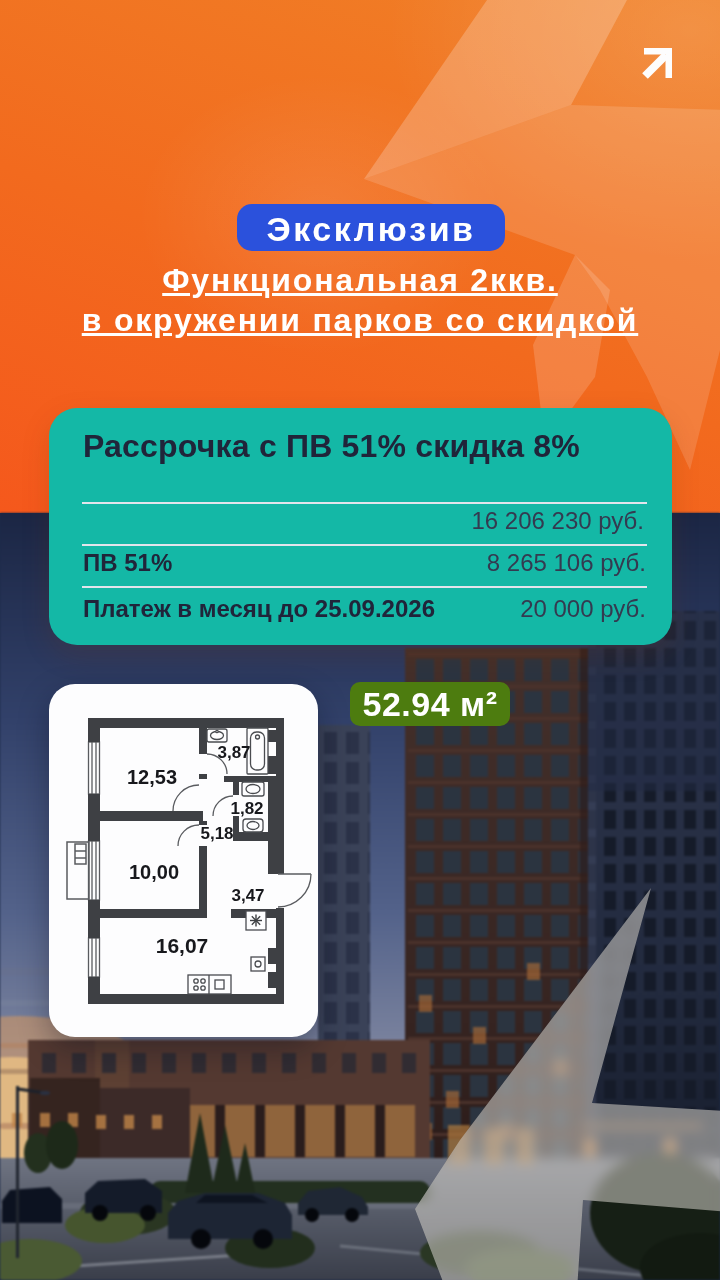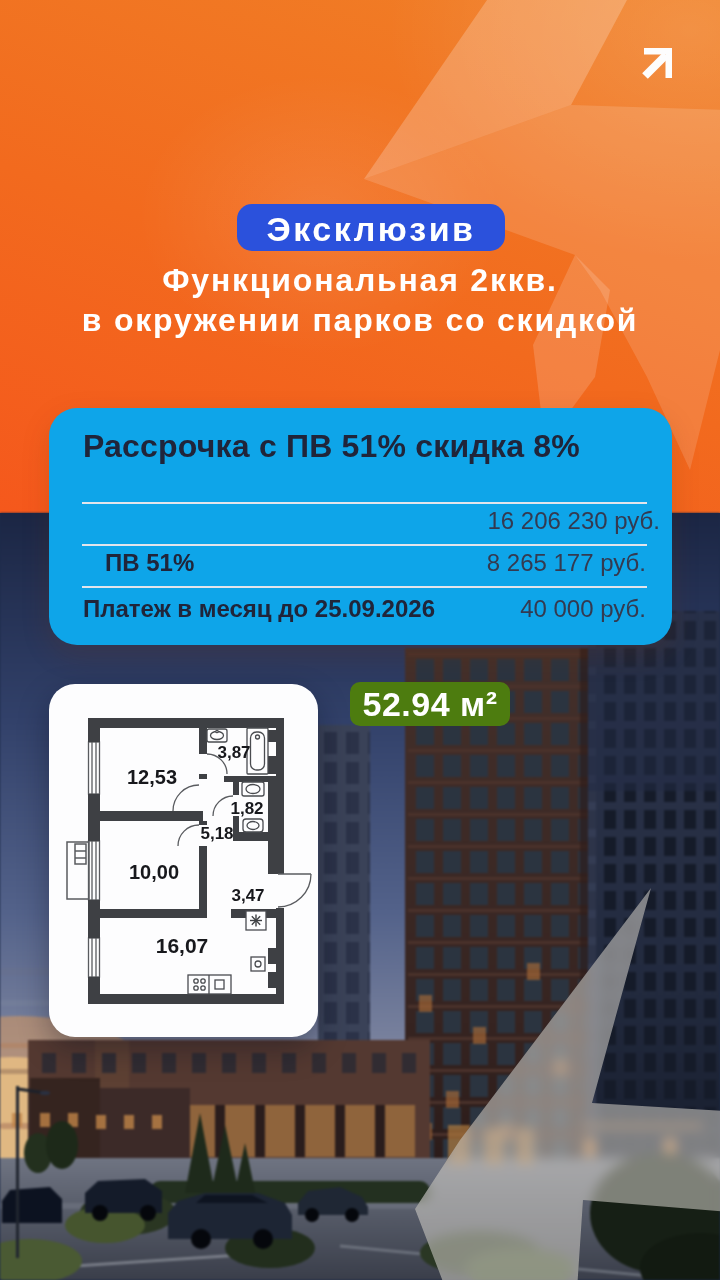--- a/index.html
+++ b/index.html
@@ -27,21 +27,21 @@
     <rect x="4" y="1" width="28" height="6.5"></rect>
     <rect x="25.5" y="1" width="6.5" height="30"></rect>
   </g>
   <line x1="5" y1="29" x2="26" y2="8" stroke="#fdfdfd" stroke-width="8"></line>
 </svg>
 
 <div class="abs" style="left:237px;top:204px;width:268px;height:47px;border-radius:15px;
   background:#2b51dc;color:#fff;font-size:34px;font-weight:bold;letter-spacing:2.5px;text-align:center;line-height:51px;">Эксклюзив</div>
 
 <div class="abs" style="left:0;top:260px;width:720px;text-align:center;color:#fff;
-  font-size:32px;font-weight:bold;letter-spacing:1.8px;line-height:40px;">Функциональная 2ккв.<br>в окружении парков со скидкой</div>
+  font-size:32px;font-weight:bold;letter-spacing:1.8px;line-height:40px;text-decoration:underline;">Функциональная 2ккв.<br>в окружении парков со скидкой</div>
 
 <svg class="abs" style="left:0;top:513px;filter:blur(1px);" width="720" height="767" viewBox="0 0 720 767">
   <defs>
     <linearGradient id="sky" x1="0" y1="0" x2="0" y2="1">
       <stop offset="0" stop-color="#1b2644"></stop>
       <stop offset="0.27" stop-color="#32416a"></stop>
       <stop offset="0.52" stop-color="#53628a"></stop>
       <stop offset="0.73" stop-color="#8289a2"></stop>
     </linearGradient>
     <linearGradient id="towerC" x1="0" y1="0" x2="0" y2="1">
@@ -215,40 +215,40 @@
     <path d="M18,576 L46,580" stroke="#1c212b" stroke-width="3" fill="none"></path>
     <ellipse cx="45" cy="580" rx="5" ry="2.2" fill="#2a3040"></ellipse>
   </g>
 </svg>
 
 <div class="abs" style="left:400px;top:880px;width:320px;height:400px;
   background:rgba(213,210,203,0.55);
   -webkit-backdrop-filter:blur(6px);backdrop-filter:blur(6px);
   clip-path:polygon(251px 8px,192px 223px,342px 232px,342px 333px,183px 320px,175px 440px,50px 420px,15px 329px,60px 260px);"></div>
 
-<div class="abs" style="left:49px;top:408px;width:623px;height:237px;background:#0ea5e9;border-radius:28px;box-shadow:0 10px 28px rgba(120,50,10,0.18);">
+<div class="abs" style="left:49px;top:408px;width:623px;height:237px;background:#14b8a6;border-radius:28px;box-shadow:0 10px 28px rgba(120,50,10,0.18);">
 
   <div class="abs" style="left:34px;top:20px;font-size:32px;font-weight:bold;letter-spacing:0.2px;color:#20253a;">Рассрочка с ПВ 51% скидка 8%</div>
 
   <div class="abs" style="left:33px;top:94px;width:565px;height:2px;background:#e2e5ec;"></div>
 
 
-  <div class="abs" style="right:12px;top:99px;font-size:24px;color:#343a50;">16 206 230 руб.</div>
+  <div class="abs" style="right:28px;top:99px;font-size:24px;color:#343a50;">16 206 230 руб.</div>
 
   <div class="abs" style="left:33px;top:136px;width:565px;height:2px;background:#e2e5ec;"></div>
 
-  <div class="abs" style="left:34px;top:141px;font-size:24px;font-weight:bold;color:#20253a;margin-left:22px;">ПВ 51%</div>
-
-  <div class="abs" style="right:26px;top:141px;font-size:24px;color:#343a50;">8 265 177 руб.</div>
+  <div class="abs" style="left:34px;top:141px;font-size:24px;font-weight:bold;color:#20253a;">ПВ 51%</div>
+
+  <div class="abs" style="right:26px;top:141px;font-size:24px;color:#343a50;">8 265 106 руб.</div>
 
   <div class="abs" style="left:33px;top:178px;width:565px;height:2px;background:#e2e5ec;"></div>
 
   <div class="abs" style="left:34px;top:187px;font-size:24px;font-weight:bold;color:#20253a;">Платеж в месяц до 25.09.2026</div>
 
-  <div class="abs" style="right:26px;top:187px;font-size:24px;color:#343a50;">40 000 руб.</div>
+  <div class="abs" style="right:26px;top:187px;font-size:24px;color:#343a50;">20 000 руб.</div>
 </div>
 
 <div class="abs" style="left:350px;top:682px;width:160px;height:44px;border-radius:10px;background:#4d7c0f;
   color:#fff;font-size:34px;font-weight:bold;letter-spacing:0.5px;text-align:center;line-height:45px;">52.94 м²</div>
 
 <div class="abs" style="left:49px;top:684px;width:269px;height:353px;background:#fdfdfe;border-radius:26px;box-shadow:0 12px 30px rgba(8,12,26,0.35);">
 
 <svg class="abs" style="left:0;top:0;" width="269" height="353" viewBox="0 0 269 353">
 
   <g stroke="#595b5f" stroke-width="1.3" fill="none">

